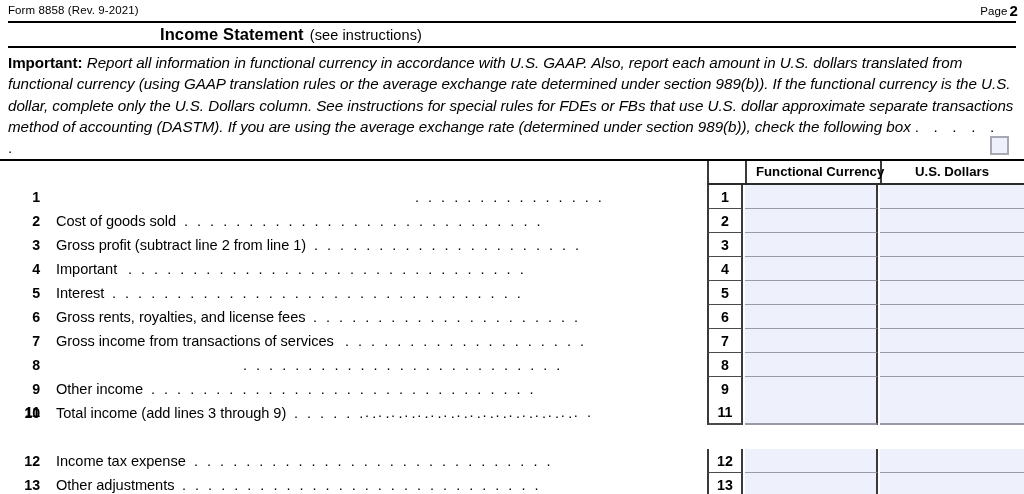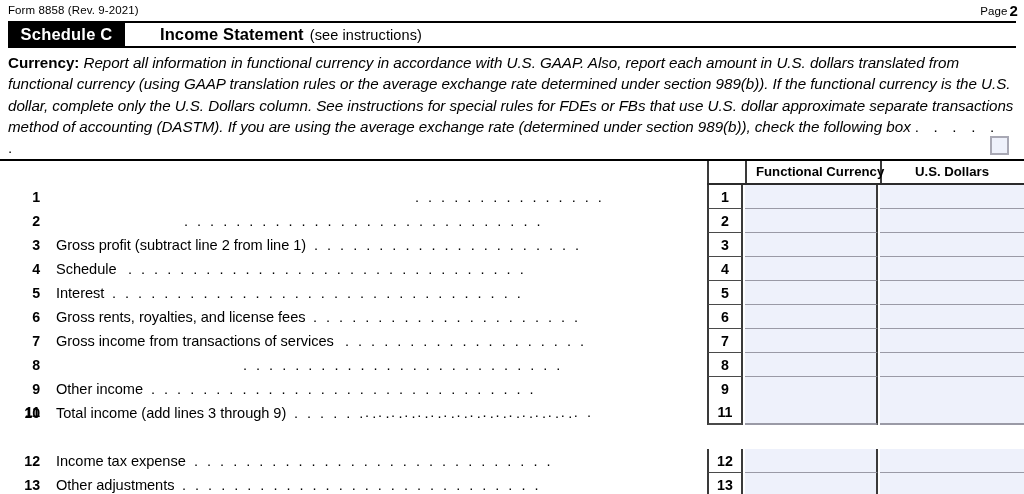--- a/index.html
+++ b/index.html
@@ -251,28 +251,27 @@
 <body>
 
 <div class="page">
 
   <div class="form-meta">Form 8858 (Rev. 9-2021)</div>
   <div class="page-meta">
     <span>Page</span><span class="page-num">2</span>
   </div>
 
   <div class="sched-bar">
-    <div class="sched-tag">Schedule C</div>
     <div class="sched-title">
       <span>Income Statement</span><span class="sub">(see instructions)</span>
     </div>
   </div>
 
   <div class="important">
-    <b>Currency:</b>
+    <b>Important:</b>
     <span>Report all information in functional currency in accordance with U.S. GAAP. Also, report each amount in U.S. dollars translated from functional currency (using GAAP translation rules or the average exchange rate determined under section 989(b)). If the functional currency is the U.S. dollar, complete only the U.S. Dollars column. See instructions for special rules for FDEs or FBs that use U.S. dollar approximate separate transactions method of accounting (DASTM). If you are using the average exchange rate (determined under section 989(b)), check the following box</span><span class="leader-dots">. . . . . .</span>
   </div>
   <div class="checkbox"></div>
 
   <div class="tbl">
     <div class="hdr-rule"></div>
 
     <div class="hdr-box col-num"></div>
     <div class="hdr-box col-func"></div>
     <div class="hdr-box col-usd"></div>
@@ -288,40 +287,41 @@
           <span class="row-num">1</span>
         </div>
         <span class="row-dots" style="left: 415px; width: 285px;">...............</span>
         <div class="cell-num">1</div>
         <div class="cell-func"></div>
         <div class="cell-usd"></div>
       </div>
       <div class="row" style="top: 209px;">
         <div class="row-label">
           <span class="row-num">2</span>
+          <span class="row-text">Cost of goods sold</span>
         </div>
         <span class="row-dots" style="left: 184px; width: 516px;">............................</span>
         <div class="cell-num">2</div>
         <div class="cell-func"></div>
         <div class="cell-usd"></div>
       </div>
       <div class="row" style="top: 233px;">
         <div class="row-label">
           <span class="row-num">3</span>
           <span class="row-text">Gross profit (subtract line 2 from line 1)</span>
         </div>
         <span class="row-dots" style="left: 314px; width: 386px;">.....................</span>
         <div class="cell-num">3</div>
         <div class="cell-func"></div>
         <div class="cell-usd"></div>
       </div>
       <div class="row" style="top: 257px;">
         <div class="row-label">
           <span class="row-num">4</span>
-          <span class="row-text">Schedule</span>
+          <span class="row-text">Important</span>
         </div>
         <span class="row-dots" style="left: 128px; width: 572px;">...............................</span>
         <div class="cell-num">4</div>
         <div class="cell-func"></div>
         <div class="cell-usd"></div>
       </div>
       <div class="row" style="top: 281px;">
         <div class="row-label">
           <span class="row-num">5</span>
           <span class="row-text">Interest</span>

